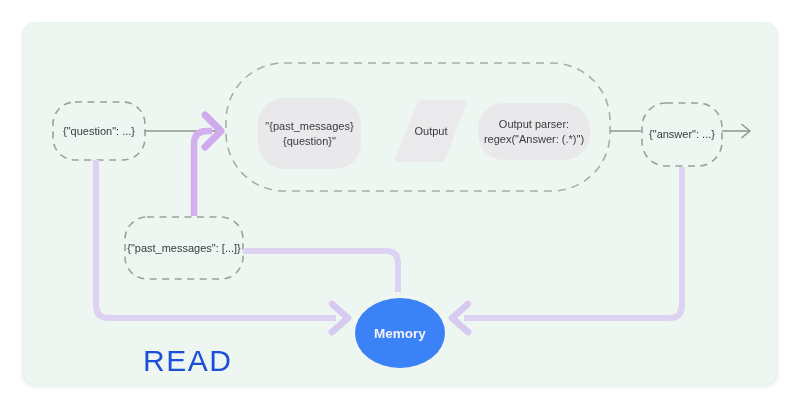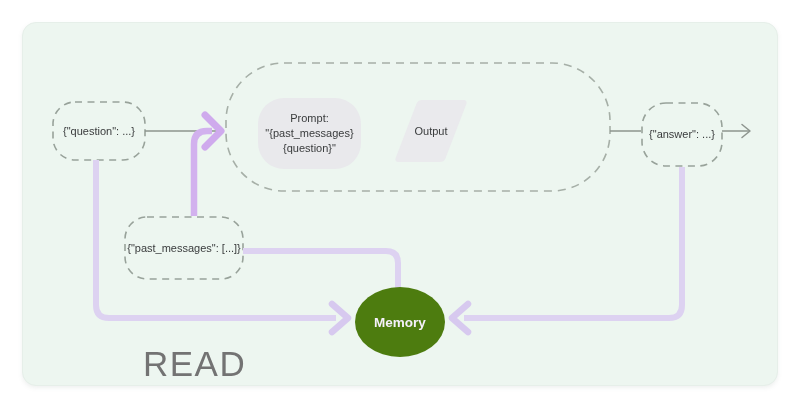--- a/index.html
+++ b/index.html
@@ -5,24 +5,24 @@
   html,body{margin:0;padding:0;background:#ffffff;width:800px;height:409px;overflow:hidden;
     font-family:"Liberation Sans", sans-serif;}
   .canvas{position:relative;width:800px;height:409px;background:#ffffff;}
   .panel{position:absolute;left:22px;top:22px;width:754px;height:362px;background:#edf6f0;
     border:1px solid #e6efe9;border-radius:14px;box-shadow:0 2px 4px rgba(120,140,130,.12);}
   .wires{position:absolute;left:0;top:0;width:800px;height:409px;z-index:1;}
   .node{position:absolute;display:flex;align-items:center;justify-content:center;
     text-align:center;color:#393b3c;font-size:11px;line-height:15px;z-index:2;}
   .solid{background:#e9e9ec;border-radius:26px;}
   .label-only{background:transparent;}
-  .memory{position:absolute;left:355px;top:287px;width:90px;height:70px;background:#4d7c0f;
+  .memory{position:absolute;left:355px;top:298px;width:90px;height:70px;background:#3b82f6;
     border-radius:50%;display:flex;align-items:center;justify-content:center;z-index:3;}
   .memory span{color:#f5f1fb;font-weight:bold;font-size:13.5px;}
-  .flow-label{position:absolute;color:#737373;font-size:35px;letter-spacing:1.5px;z-index:2;
+  .flow-label{position:absolute;color:#1d4ed8;font-size:30px;letter-spacing:1.5px;z-index:2;
     font-weight:500;}
   .model-shape{position:absolute;left:406px;top:100px;width:50px;height:62px;background:#eaeaed;
     border-radius:4px;transform:skewX(-21deg);z-index:2;}
   .model-label{position:absolute;left:394px;top:100px;width:74px;height:62px;z-index:2;}
 </style>
 </head>
 <body>
 
 <div class="canvas">
   <div class="panel"></div>
@@ -48,31 +48,36 @@
     <path d="M194 216 L194 144 Q194 131 207 131 L212 131" stroke="#d2b1ee" stroke-width="6.5" fill="none"></path>
     <path d="M205 115 L221 131 L205 147" stroke="#cfaaed" stroke-width="7" fill="none" stroke-linecap="round" stroke-linejoin="round"></path>
   </svg>
 
   <div class="node label-only" style="left:53px;top:102px;width:92px;height:58px;">
     <span>{"question": ...}</span>
   </div>
 
   <div class="node solid" style="left:258px;top:98px;width:103px;height:71px;">
     <div>
-      <div>Prompt:</div>
       <div>"{past_messages}</div>
       <div>{question}"</div>
     </div>
   </div>
 
   <div class="model-shape"></div>
   <div class="node model-label">
     <span>Output</span>
   </div>
 
+  <div class="node solid" style="left:478px;top:103px;width:112px;height:57px;">
+    <div>
+      <div>Output parser:</div>
+      <div>regex("Answer: (.*)")</div>
+    </div>
+  </div>
 
   <div class="node label-only" style="left:642px;top:103px;width:80px;height:63px;">
     <span>{"answer": ...}</span>
   </div>
 
   <div class="node label-only" style="left:125px;top:217px;width:118px;height:62px;">
     <span>{"past_messages": [...]}</span>
   </div>
 
   <div class="memory">

